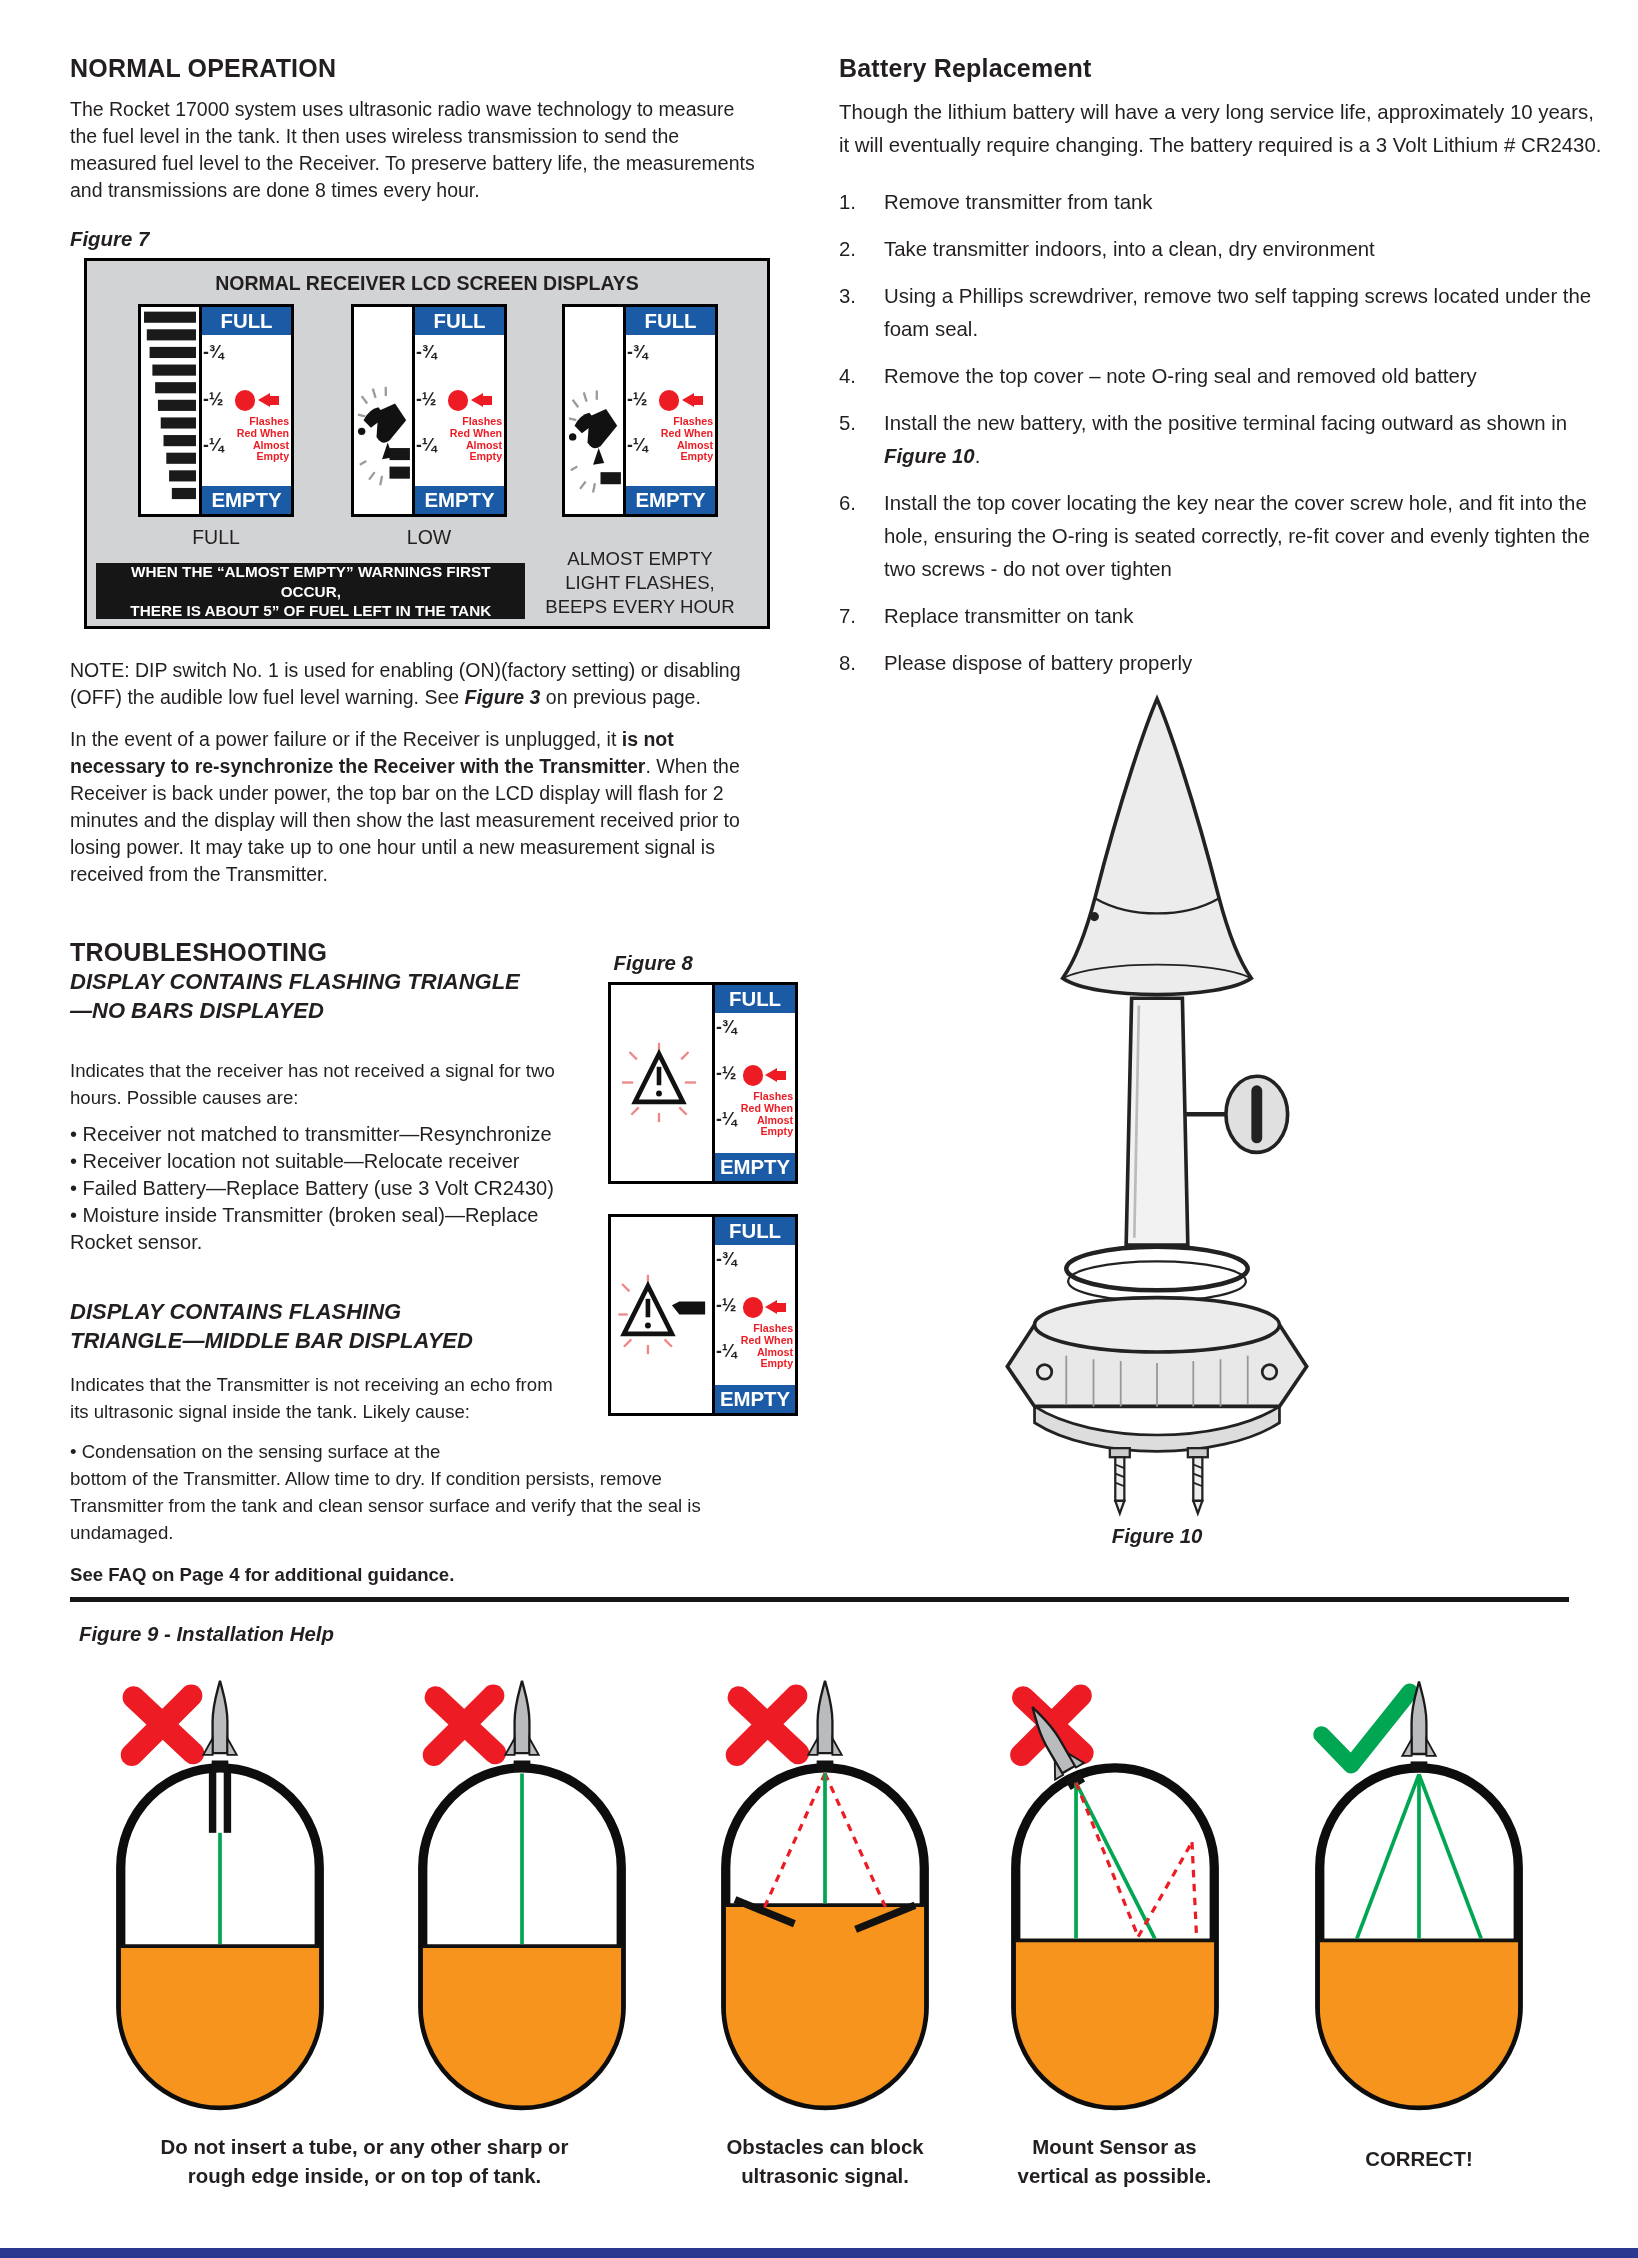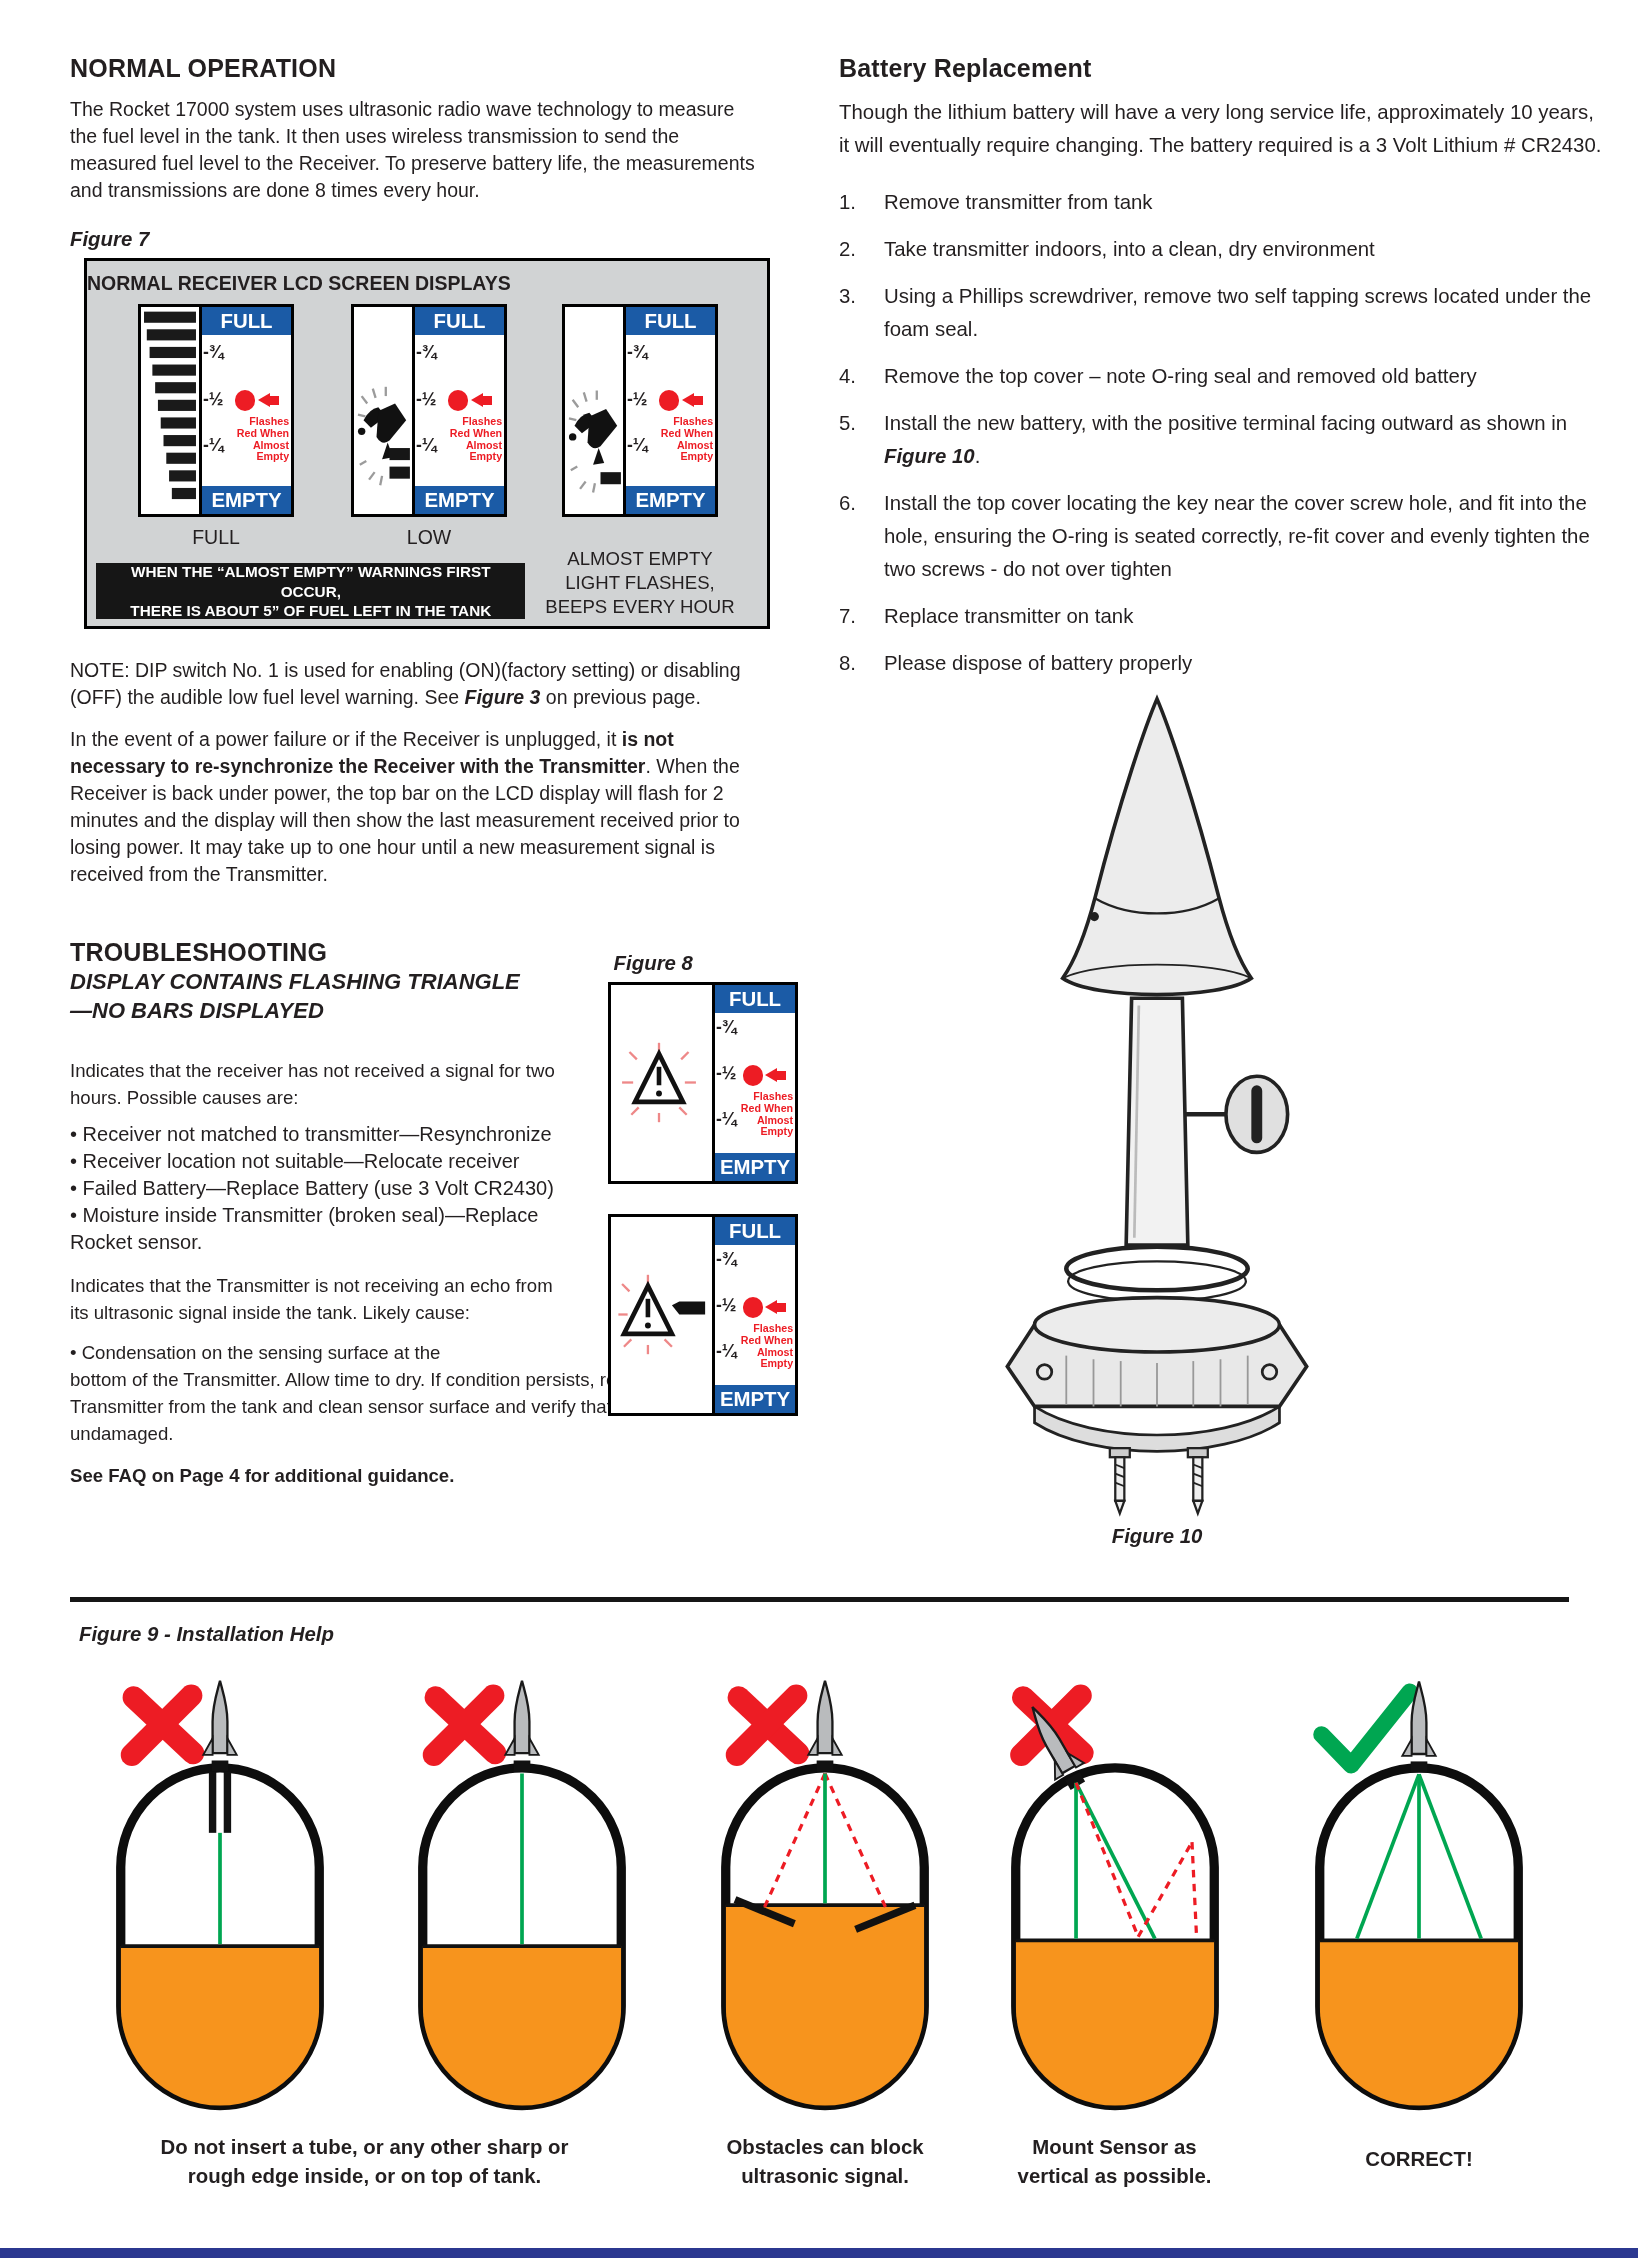--- a/index.html
+++ b/index.html
@@ -13,21 +13,21 @@
   .pre { white-space:pre-line; }
   b.inb { font-weight:800; }
 
   
   .col-left  { position:absolute; left:70px;  top:54px; width:688px; }
   .col-right { position:absolute; left:839px; top:54px; width:770px; }
 
   
   .fig7 { position:relative; margin-left:14px; margin-top:7.4px; width:686px; height:371px;
           background:#d1d3d4; border:3.7px solid #000; box-sizing:border-box; }
-  .fig7-title { position:absolute; top:11px; left:0; right:0; 
+  .fig7-title { position:absolute; top:11px; left:0; right:0; text-align:center;
                 font-weight:800; font-size:19.5px; }
   .fig7 .lcdpos1 { position:absolute; left:51px;  top:43px; }
   .fig7 .lcdpos2 { position:absolute; left:264px; top:43px; }
   .fig7 .lcdpos3 { position:absolute; left:475px; top:43px; }
   .lcd-cap { position:absolute; top:265px; width:156px; text-align:center; font-size:19.5px; }
   .lcd-cap.c1 { left:51px; } .lcd-cap.c2 { left:264px; }
   .lcd-cap.c3 { left:453px; width:200px; line-height:24px; font-size:18.6px;margin-top:21px; }
   .fig7-warning { position:absolute; left:9.3px; top:302px; width:429px; height:56px;
                   background:#161616; color:#fff; font-weight:700; font-size:15.3px;
                   line-height:19.5px; text-align:center; display:flex; align-items:center;
@@ -234,20 +234,21 @@
 
     <p class="ts-sub" style="">DISPLAY CONTAINS FLASHING TRIANGLE—NO BARS DISPLAYED</p>
     <p class="ts-p" style="margin-top:32px; width:501px">Indicates that the receiver has not received a signal for two hours. Possible causes are:</p>
     <ul class="ts-ul">
       <li>Receiver not matched to transmitter—Resynchronize</li>
       <li>Receiver location not suitable—Relocate receiver</li>
       <li>Failed Battery—Replace Battery (use 3 Volt CR2430)</li>
       <li>Moisture inside Transmitter (broken seal)—Replace Rocket sensor.</li>
     </ul>
 
+    <p class="ts-sub" style="margin-top:41px; width:436px">DISPLAY CONTAINS FLASHING TRIANGLE—MIDDLE BAR DISPLAYED</p>
     <p class="ts-p" style="margin-top:16.7px; width:501px">Indicates that the Transmitter is not receiving an echo from its ultrasonic signal inside the tank. Likely cause:</p>
     <p class="ts-p" style="margin-top:13px; width:399px">• <span>Condensation on the sensing surface at the</span></p>
     <p class="ts-p" style="width:631px">bottom of the Transmitter. Allow time to dry. If condition persists, remove Transmitter from the tank and clean sensor surface and verify that the seal is undamaged.</p>
     <p class="ts-p" style="margin-top:15px; font-weight:800">See FAQ on Page 4 for additional guidance.</p>
   </div>
 
   <div class="fig8-block">
     <div class="fig-label" style="margin-bottom:7.4px; margin-left:5.6px">Figure 8</div>
 
     <div class="lcd f8">

